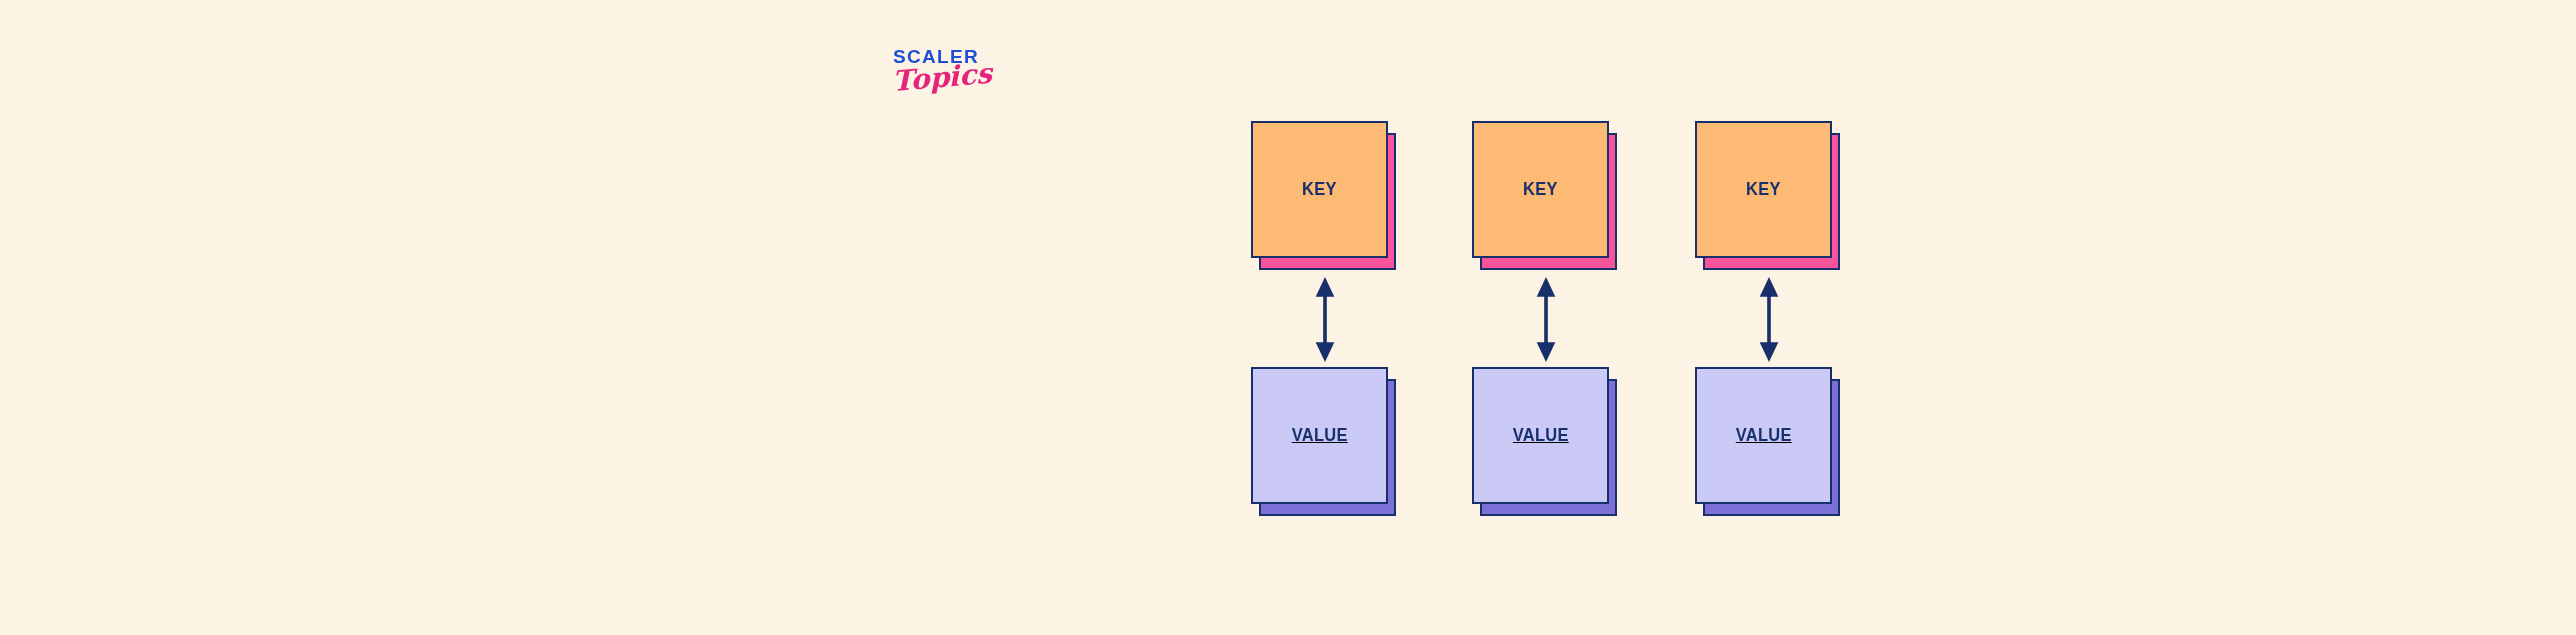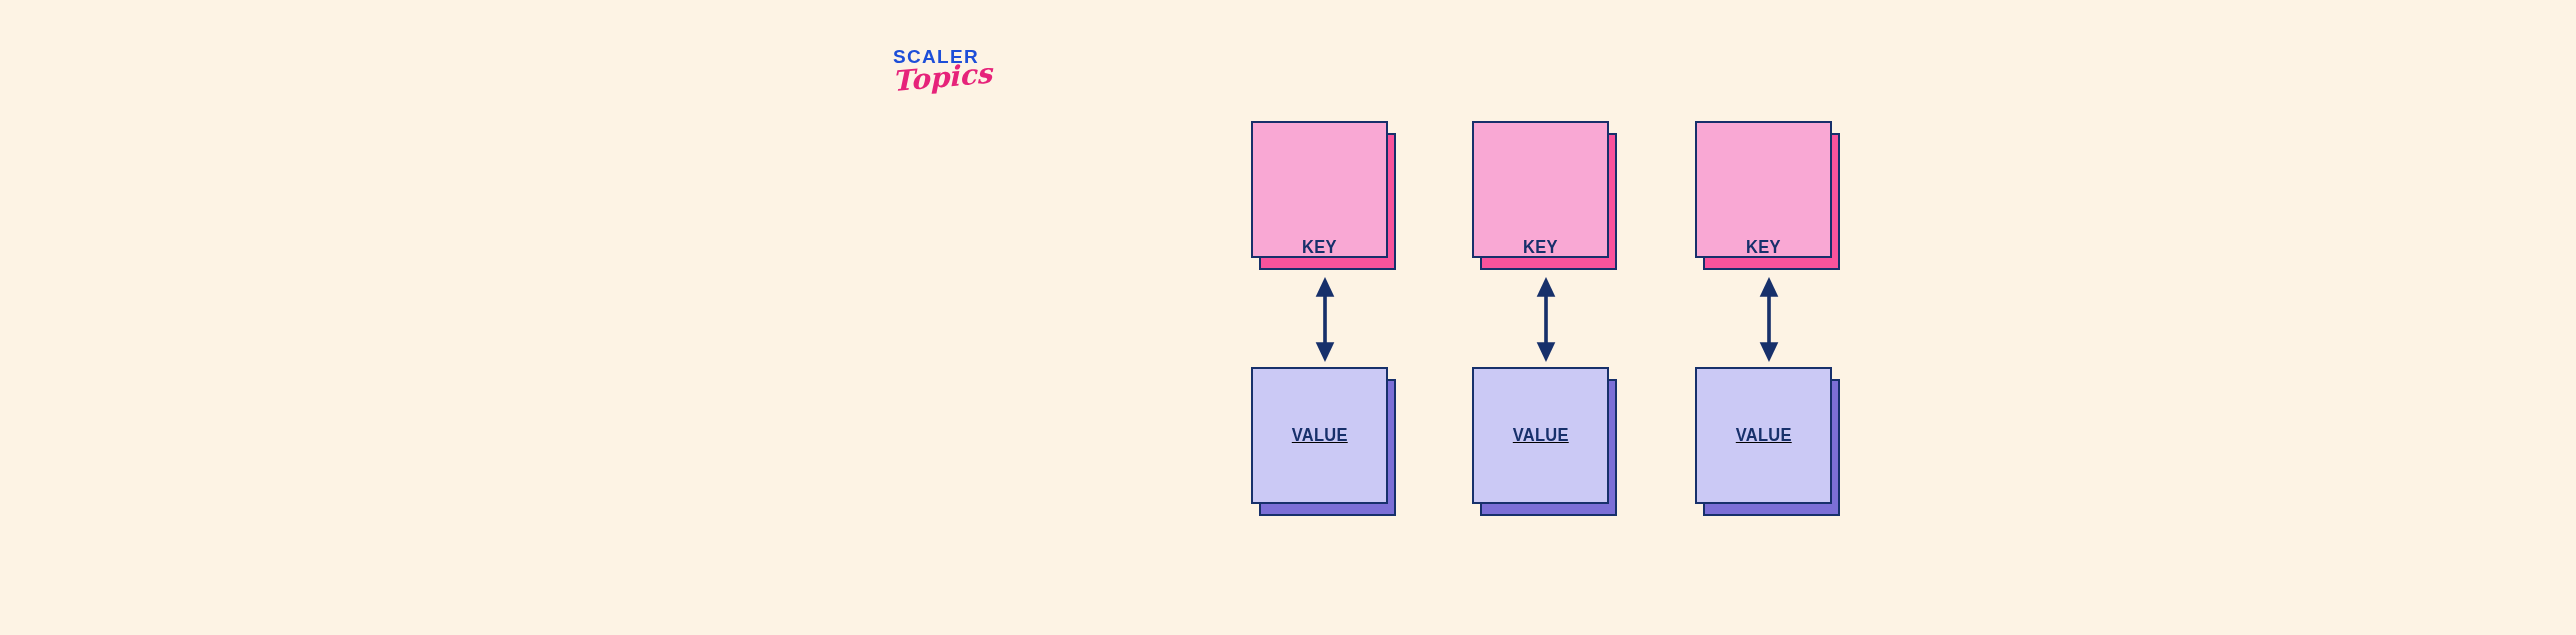--- a/index.html
+++ b/index.html
@@ -100,21 +100,21 @@
     font-size: 17.5px;
     letter-spacing: 0.3px;
     color: #17306b;
     line-height: 1;
     transform: scaleX(0.94);
   }
 
   
   .key-card { top: 0; }
   .key-card .card-shadow { background: #f9539c; }
-  .key-card .card-front  { background: #f9a8d4; align-items: flex-end; }
+  .key-card .card-front  { background: #fdba74; }
 
   
   .value-card { top: 246px; }
   .value-card .card-shadow { background: #7c6fd6; }
   .value-card .card-front  { background: #cbc9f5; text-decoration: underline; }
 
   
   .connector-arrow {
     position: absolute;
     left: 61px;

